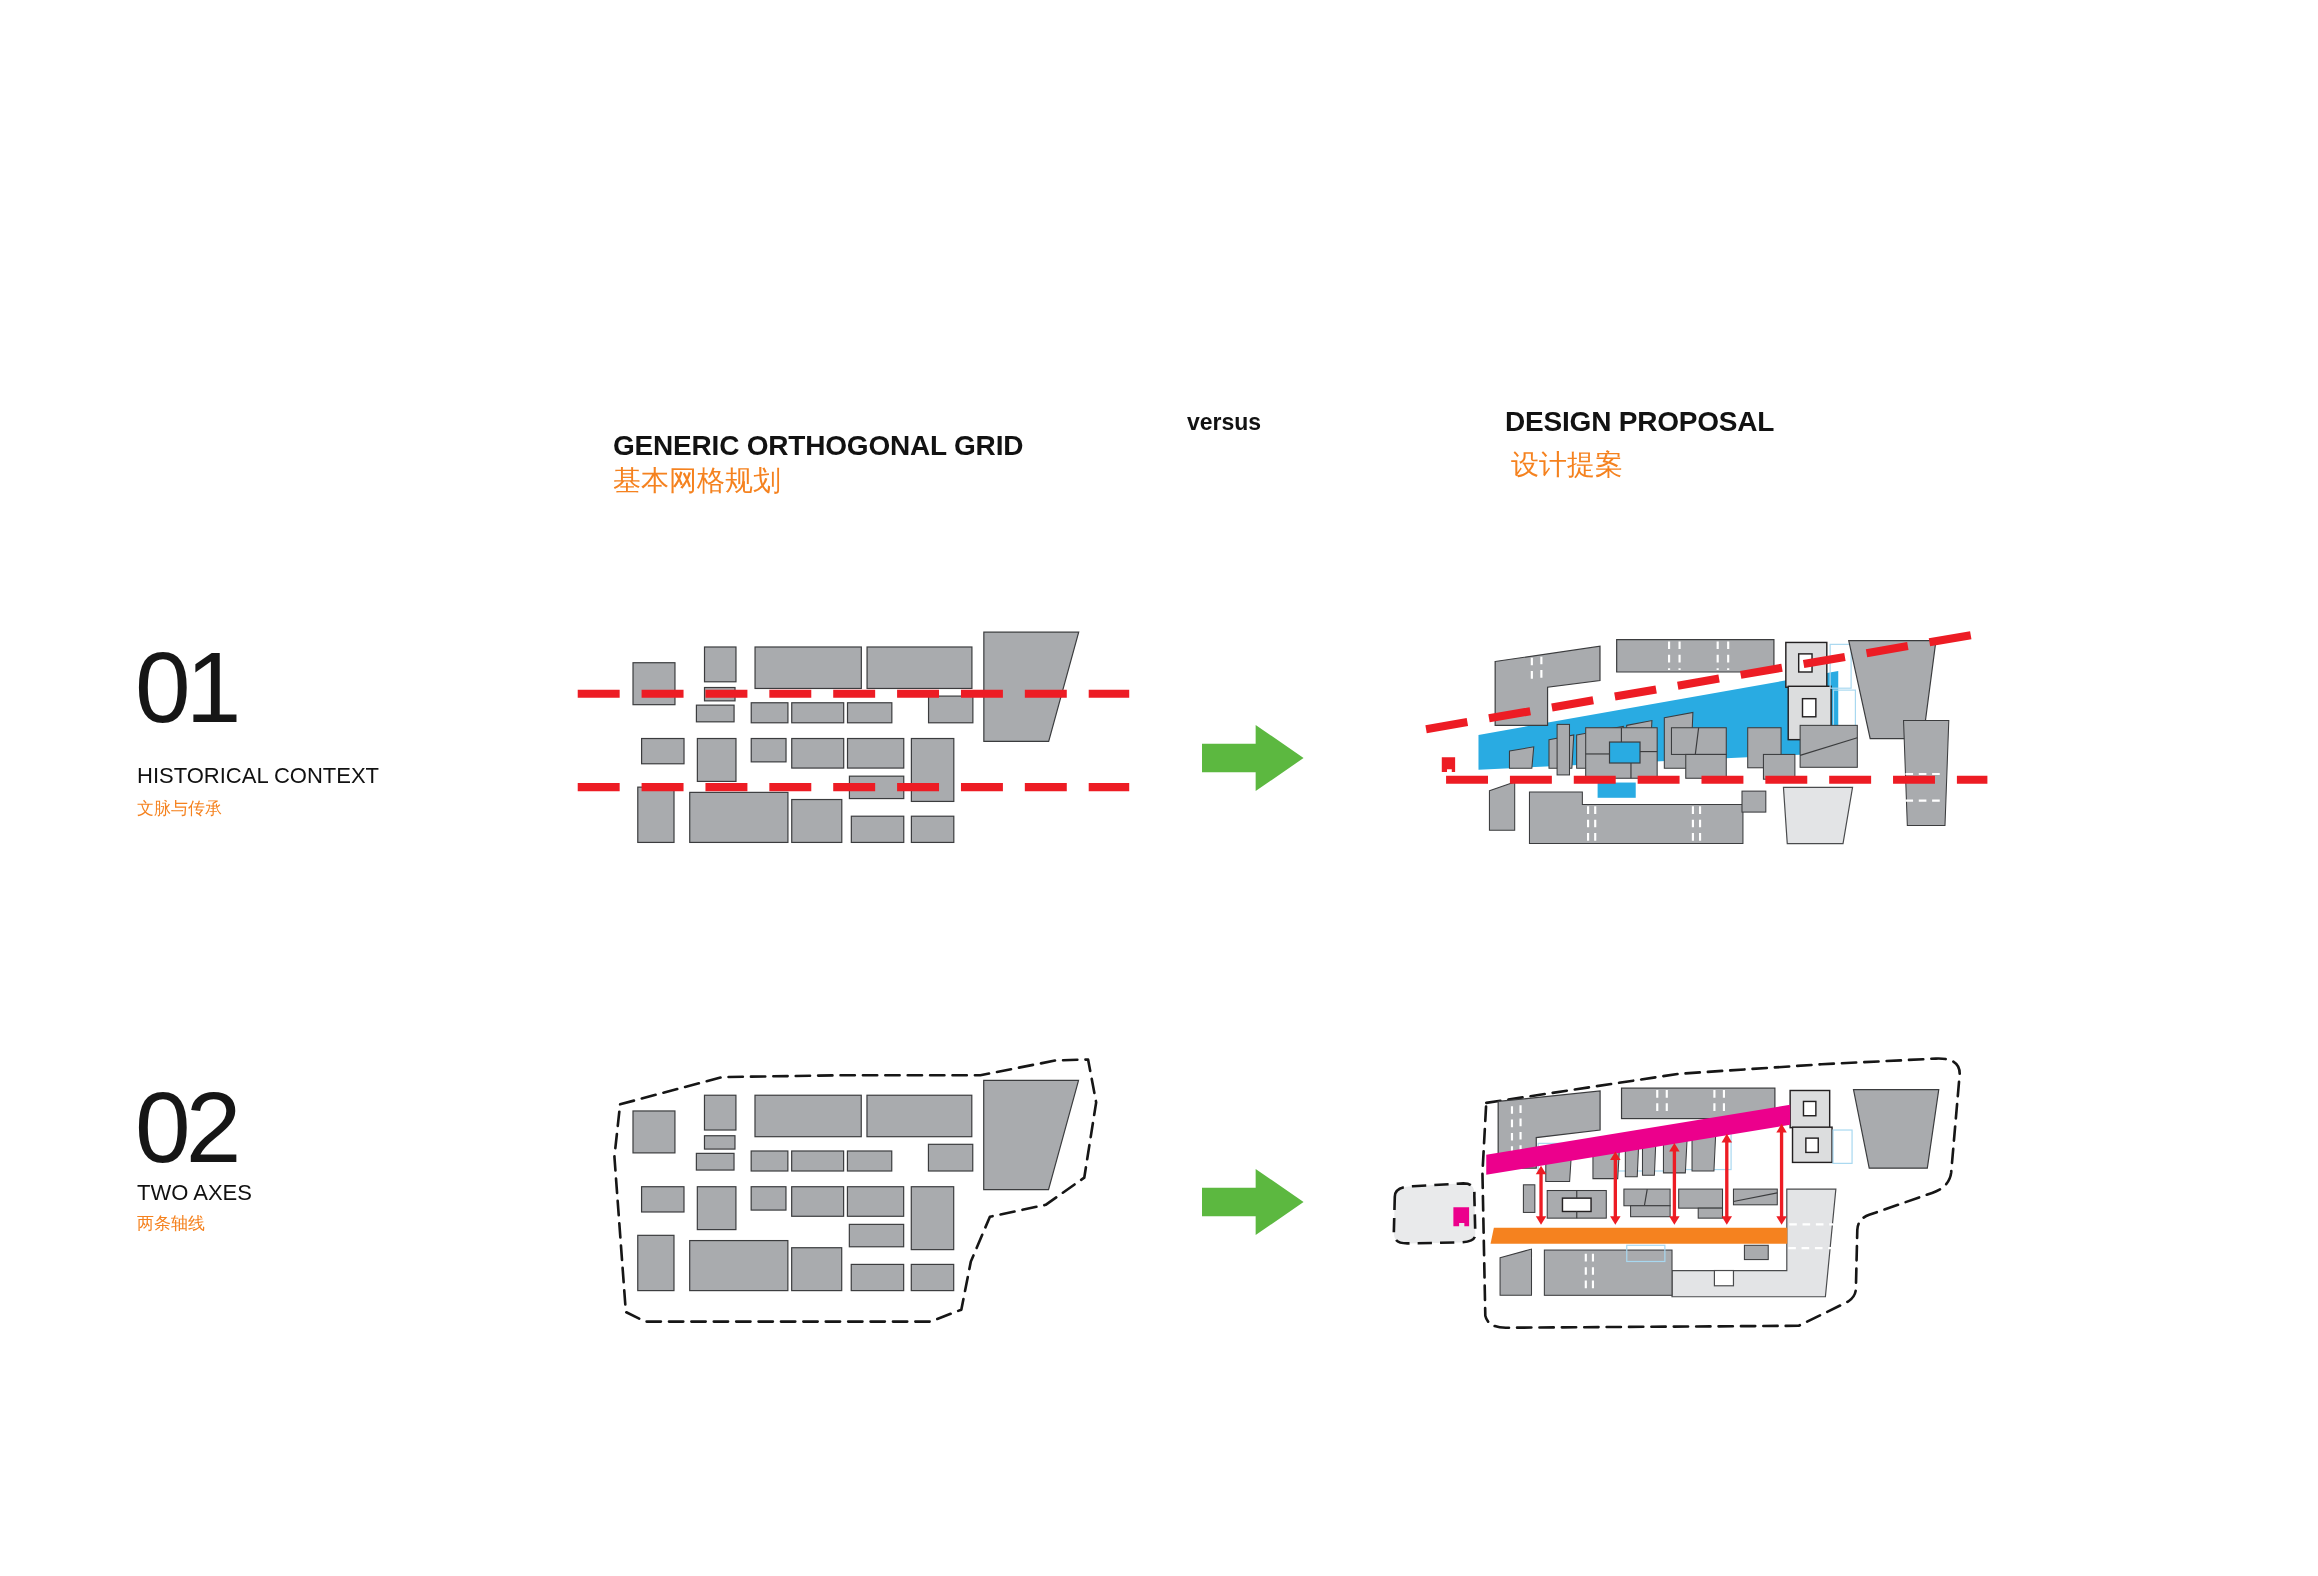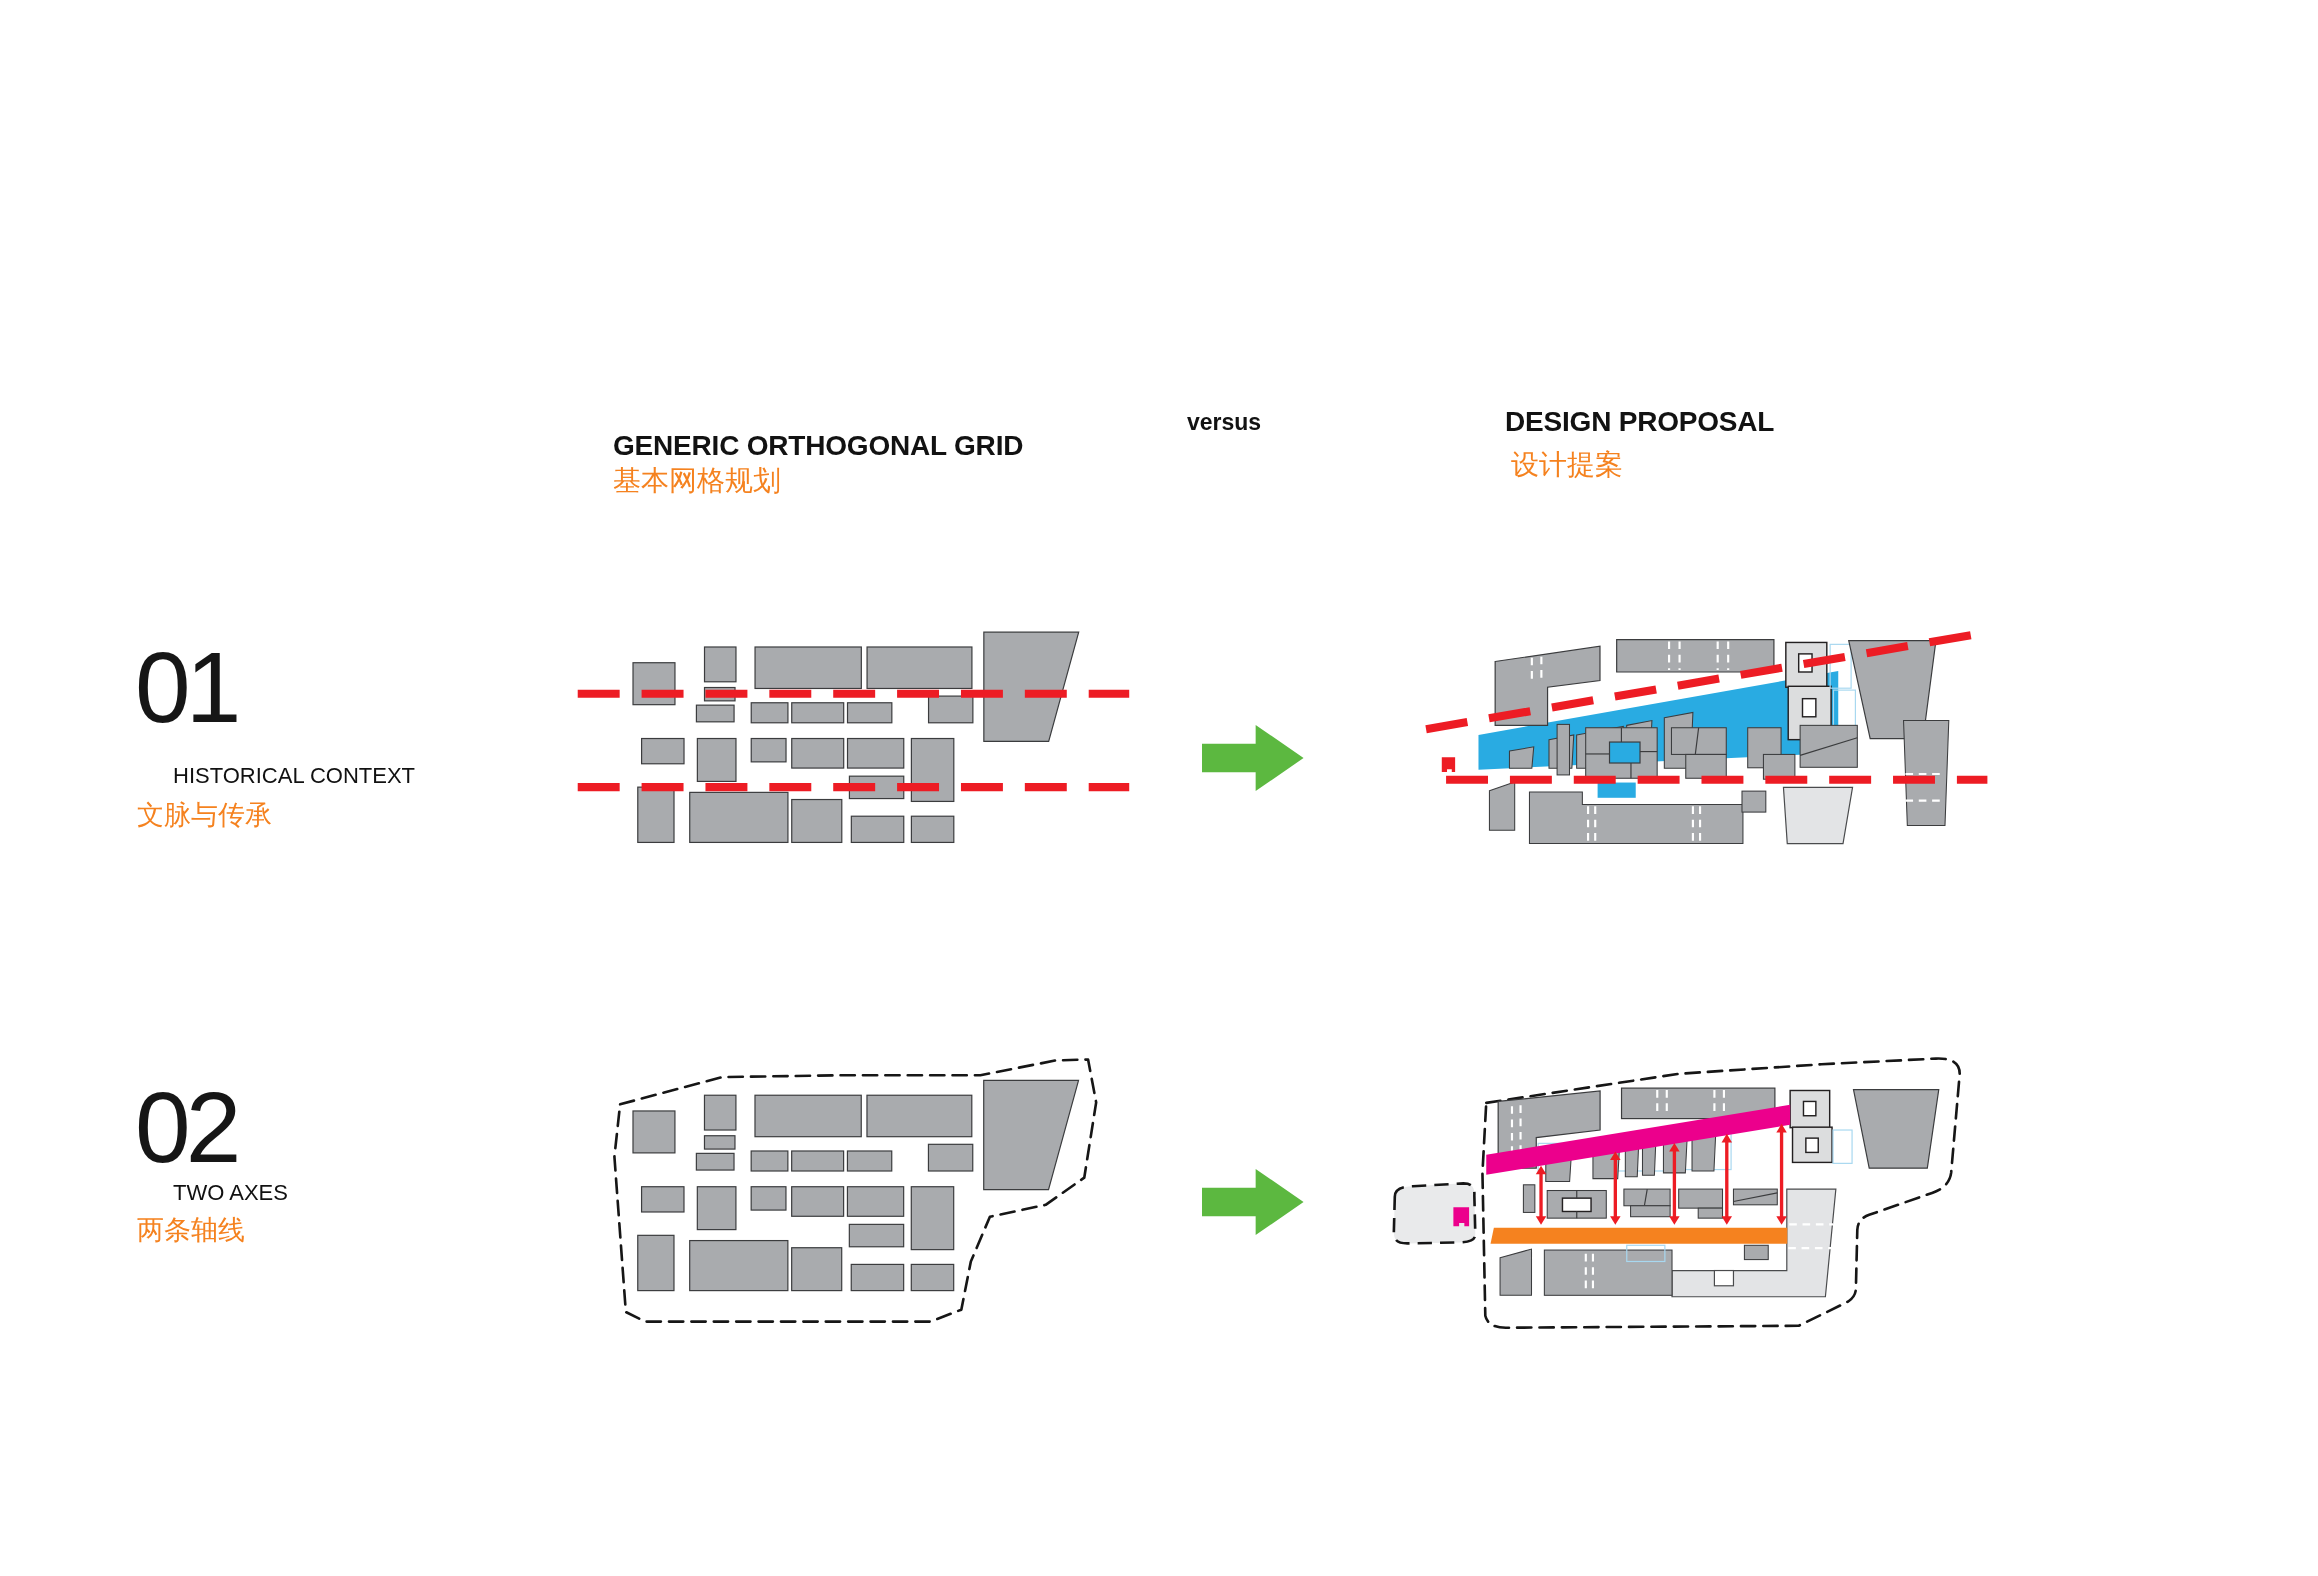--- a/index.html
+++ b/index.html
@@ -3,22 +3,22 @@
 <meta charset="utf-8">
 <style>
   html,body{margin:0;padding:0;background:#fff;}
   body{width:2319px;height:1576px;position:relative;overflow:hidden;
        font-family:"Liberation Sans", sans-serif;}
   .abs{position:absolute;}
   .h-title{font-size:28px;font-weight:bold;color:#121212;letter-spacing:-0.2px;white-space:nowrap;}
   .h-sub{font-size:28px;color:#F5821F;white-space:nowrap;}
   .versus{font-size:23px;font-weight:bold;color:#121212;}
   .idx{font-size:100px;font-weight:400;color:#161616;letter-spacing:-4.8px;line-height:1;}
-  .row-title{font-size:22px;color:#111;white-space:nowrap;margin-left:36px;}
-  .row-sub{font-size:27px;color:#F5821F;white-space:nowrap;}
+  .row-title{font-size:22px;color:#111;white-space:nowrap;}
+  .row-sub{font-size:17px;color:#F5821F;white-space:nowrap;}
   svg{display:block;}
   .blk{fill:#A9ABAE;stroke:#3B3C3E;stroke-width:2.5;}
   .blk2{fill:#A9ABAE;stroke:#3B3C3E;stroke-width:2.2;}
   .lightblk{fill:#E3E4E6;stroke:#4A4B4D;stroke-width:2.5;}
   .court{fill:#DCDDDE;stroke:#232021;stroke-width:3;}
   .hole{fill:#fff;stroke:#232021;stroke-width:3;}
   .redline{stroke:#ED1C24;stroke-width:17;stroke-dasharray:88 46;fill:none;}
   .wdash{stroke:#fff;stroke-width:4.5;stroke-dasharray:16 12;fill:none;}
   .bounds{fill:none;stroke:#161616;stroke-width:5.5;stroke-dasharray:30 17;stroke-linejoin:round;stroke-linecap:round;}
   .satfill{fill:#E9EAEB;stroke:#161616;stroke-width:5.5;stroke-dasharray:30 17;stroke-linejoin:round;}

